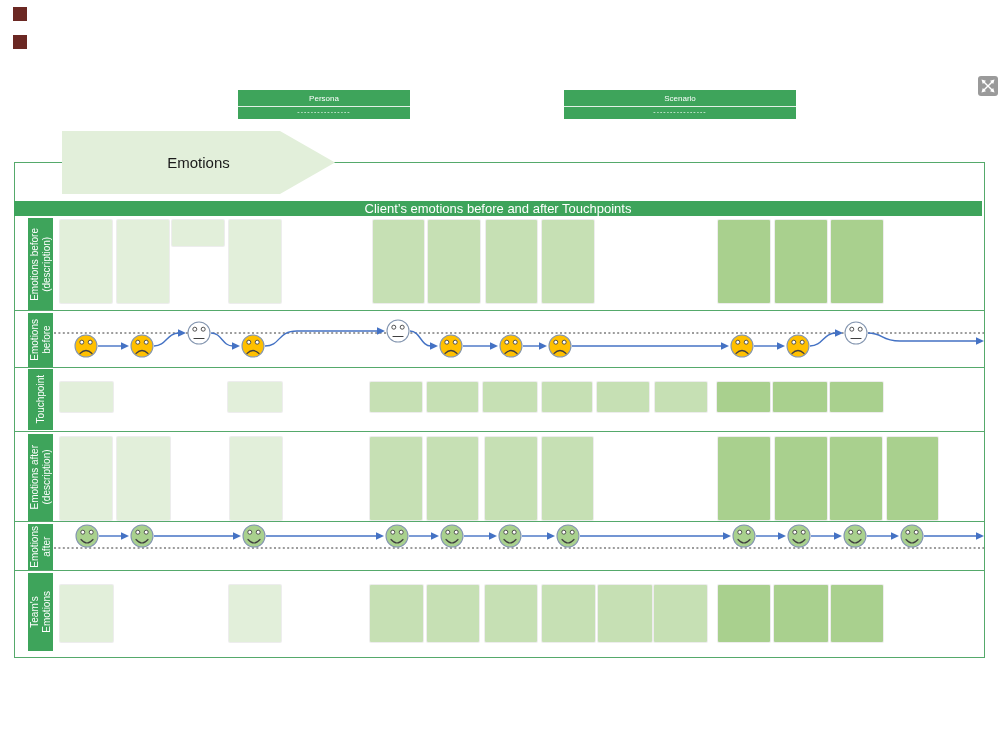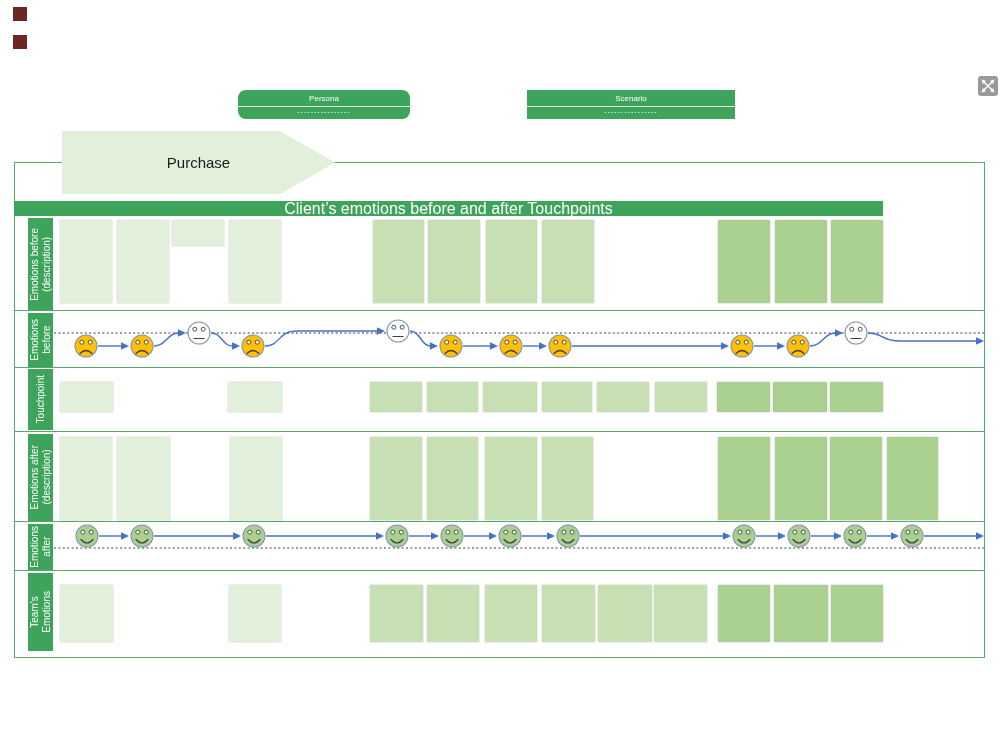--- a/index.html
+++ b/index.html
@@ -1,30 +1,30 @@
 <!DOCTYPE html>
 <html><head>
 <meta charset="utf-8">
 <style>
   html,body{margin:0;padding:0;background:#fff;}
   #canvas{position:relative;width:1000px;height:750px;background:#fff;overflow:hidden;
           font-family:"Liberation Sans",sans-serif;}
 
   
   .topcard{position:absolute;top:90px;height:29px;color:#fff;box-sizing:border-box;}
-  #persona-card{left:238px;width:172px;border-radius:8px;}
-  #scenario-card{left:527px;width:208px;}
+  #persona-card{left:238px;width:172px;}
+  #scenario-card{left:564px;width:232px;}
   .topcard-title{height:16px;line-height:17px;font-size:8px;text-align:center;}
   .topcard-body{height:12px;line-height:10px;font-size:7px;letter-spacing:1px;text-align:center;
                 border-top:1px solid rgba(255,255,255,.85);}
 
   
   #frame{position:absolute;left:14px;top:162px;width:971px;height:496px;box-sizing:border-box;}
-  #banner{position:absolute;left:14px;top:201px;width:869px;height:15px;line-height:15px;
-          text-align:center;color:#fff;font-size:16px;}
+  #banner{position:absolute;left:14px;top:201px;width:968px;height:15px;line-height:15px;
+          text-align:center;color:#fff;font-size:13px;}
 
   
   .stage{position:absolute;top:131px;height:63px;display:flex;align-items:center;
          justify-content:center;font-size:15px;color:#1b1b1b;}
 
   
   .sidecell{position:absolute;left:28px;width:25px;display:flex;align-items:center;justify-content:center;}
   .sidecell span{writing-mode:vertical-rl;transform:rotate(180deg);color:#fff;font-size:10px;
                  line-height:11.5px;text-align:center;white-space:pre-line;}
 
@@ -253,21 +253,21 @@
           <circle r="11" fill="#A9D18E" stroke="#8496B0" stroke-width="1.1"></circle>
           <circle cx="-4.2" cy="-3.8" r="2" fill="#fff" stroke="#404040" stroke-width="0.9"></circle>
           <circle cx="4.2" cy="-3.8" r="2" fill="#fff" stroke="#404040" stroke-width="0.9"></circle>
           <path d="M -6 3.5 Q 0 10.5 6 3.5" fill="none" stroke="#404040" stroke-width="1.2" stroke-linecap="round"></path>
         </g>
       </g>
     </svg>
 <div class="corner-mark" style="top: 7px; background: rgb(107, 40, 35);"></div>
     <div class="corner-mark" style="top: 35px; background: rgb(107, 40, 35);"></div>
     <div class="stage" style="left: 62px; width: 273px; background: rgb(226, 239, 218); clip-path: polygon(0px 0px, calc(100% - 55px) 0px, 100% 50%, calc(100% - 55px) 100%, 0px 100%);">
-      <span>Purchase</span>
+      <span>Emotions</span>
     </div>
     <div class="sidecell" style="top: 218px; height: 92px; background: rgb(62, 164, 91);">
       <span>Emotions before
 (description)</span>
     </div>
     <div class="sidecell" style="top: 313px; height: 54px; background: rgb(62, 164, 91);">
       <span>Emotions
 before</span>
     </div>
     <div class="sidecell" style="top: 369px; height: 61px; background: rgb(62, 164, 91);">

